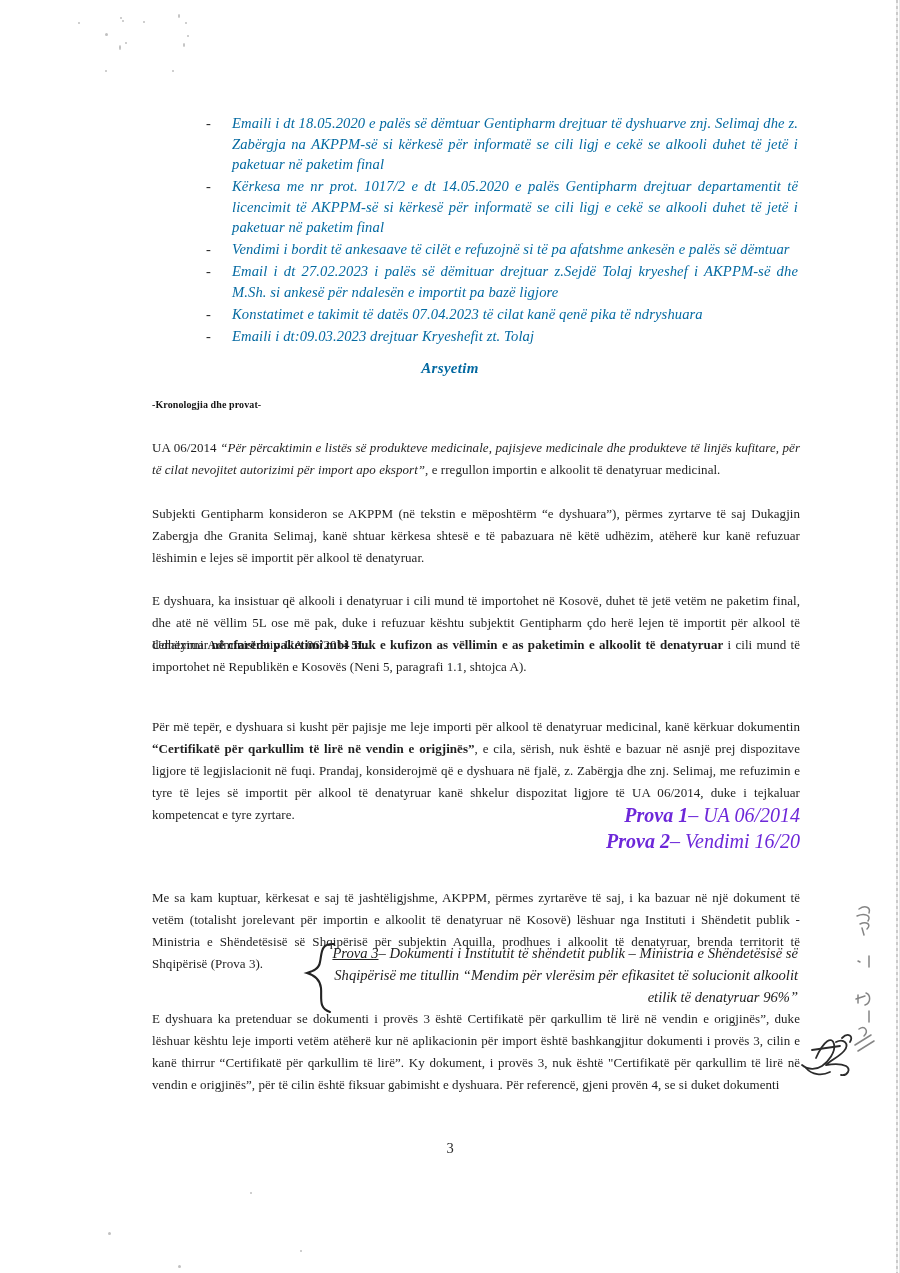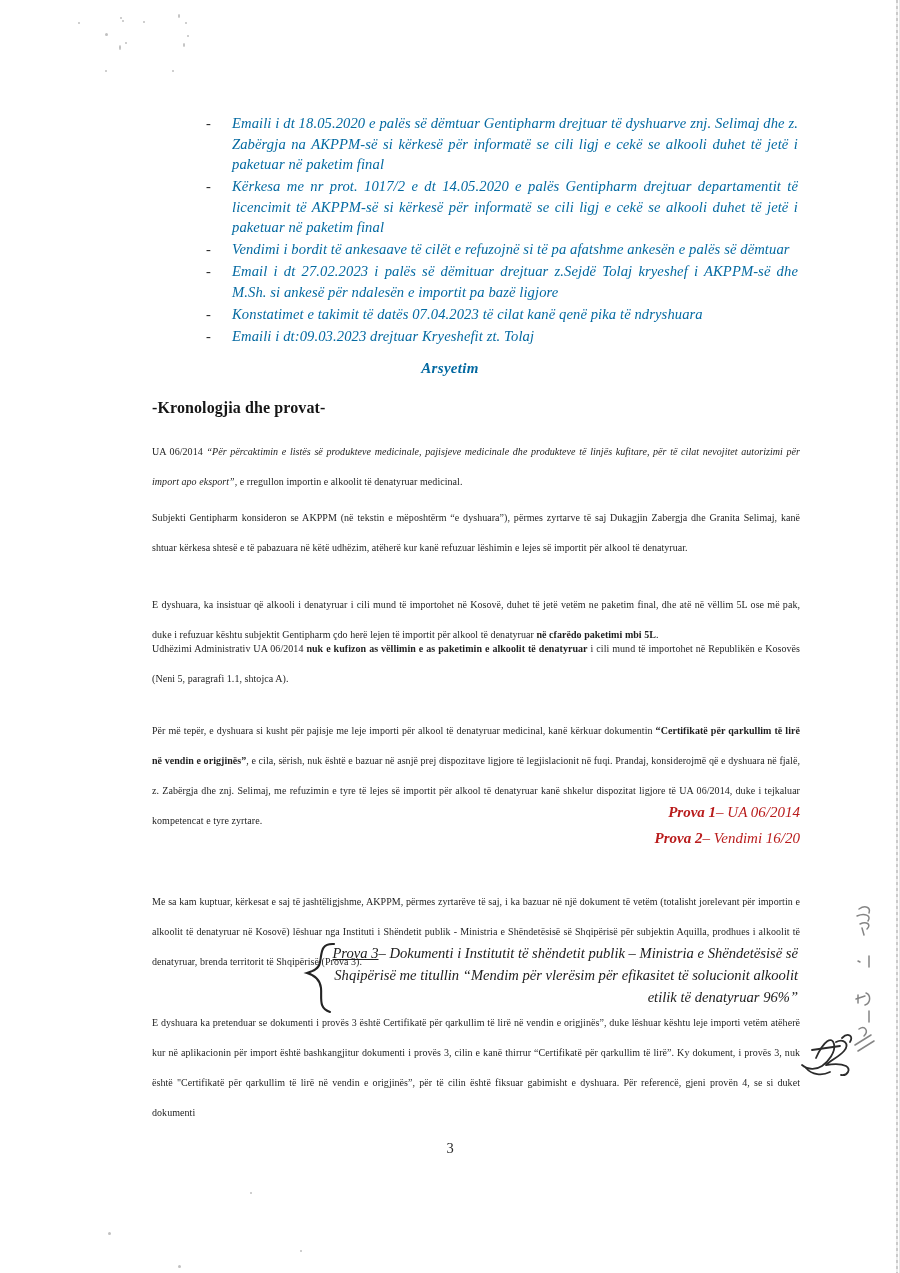--- a/index.html
+++ b/index.html
@@ -102,33 +102,33 @@
     font-size: 15px;
     color: #0369a1;
     letter-spacing: .3px;
   }
 
   .krono {
     position: absolute;
     left: 152px;
     top: 399px;
     font-weight: bold;
-    font-size: 16px;
+    font-size: 10px;
     color: #151515;
     letter-spacing: .1px;
   }
 
   
   .para {
     position: absolute;
     left: 152px;
     width: 648px;
     text-align: justify;
-    font-size: 10px;
-    line-height: 30px;
+    font-size: 13px;
+    line-height: 22px;
     color: #1e1e1e;
     letter-spacing: .05px;
   }
   .para i { font-style: italic; }
   .para b { font-weight: bold; }
 
   .p-ua     { top: 437px; }
   .p-subj   { top: 503px; }
   .p-dysh   { top: 590px; }
   .p-udhez  { top: 634px; }
@@ -136,22 +136,22 @@
   .p-mesa   { top: 857px; margin-top: 30px; }
   .p-final  { top: 1008px; }
 
   
   .prova-right {
     position: absolute;
     width: 648px;
     left: 152px;
     text-align: right;
     font-style: italic;
-    font-size: 15px;
-    color: #b91c1c;
+    font-size: 20px;
+    color: #6d28d9;
   }
   .prova-right b { font-weight: bold; }
   .prova-1 { top: 804px; }
   .prova-2 { top: 830px; }
 
   
   .prova3-block {
     position: absolute;
     left: 330px;
     top: 942px;

